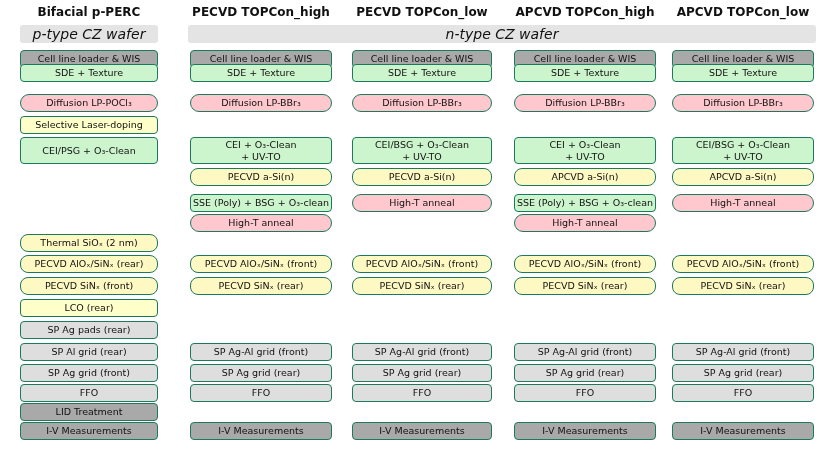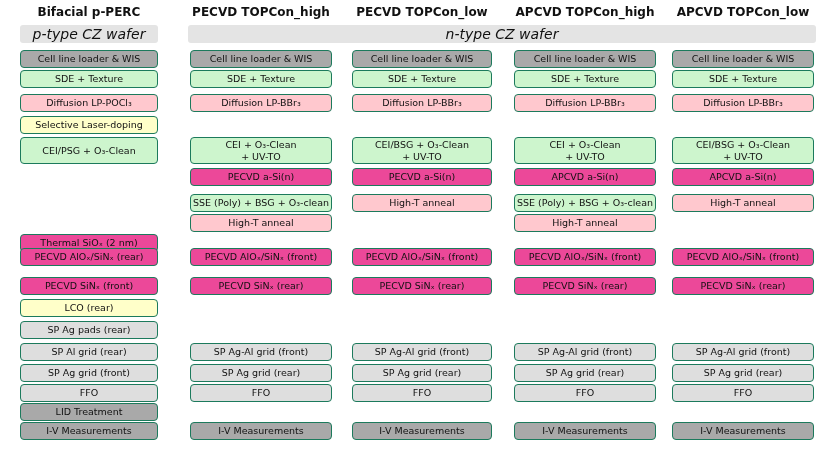--- a/index.html
+++ b/index.html
@@ -25,36 +25,36 @@
   }
   .wafer{
     position:absolute;height:18px;box-sizing:border-box;background:#e4e4e4;border-radius:3px;
     display:flex;align-items:center;justify-content:center;
     font-style:italic;font-size:14px;
   }
   #nwafer{left:188px;width:628px;top:25px;}
   .wafer-in-col{left:0;right:0;top:25px;}
   
   .t-green{background:#cdf5cd;}
-  .t-pink{background:#ffc8ce;}
-  .t-blue{background:#ec4899;}
+  .t-pink{background:#ffc8ce;border-radius:9px;}
+  .t-blue{background:#fef9c3;border-radius:8px;}
   .t-yellow{background:#ffffc9;}
   .t-gray{background:#dedede;}
   .t-dark{background:#a9a9a9;}
   
   .r-loader{top:50px;}
-  .r-sde{top:70px;text-align:right;}
+  .r-sde{top:64px;text-align:right;}
   .r-diff{top:94px;}
   .r-laser{top:116px;}
   .r-cei{top:137px;height:27px;}
   .r-asi{top:168px;}
   .r-sse{top:194px;}
   .r-anneal{top:214px;}
   .r-thermal{top:234px;}
-  .r-alox{top:248px;}
+  .r-alox{top:255px;}
   .r-sinx{top:277px;}
   .r-lco{top:299px;}
   .r-pads{top:321px;}
   .r-gridf{top:343px;}
   .r-gridr{top:364px;}
   .r-ffo{top:384px;}
   .r-lid{top:403px;}
   .r-iv{top:422px;}
 </style>
 </head>

